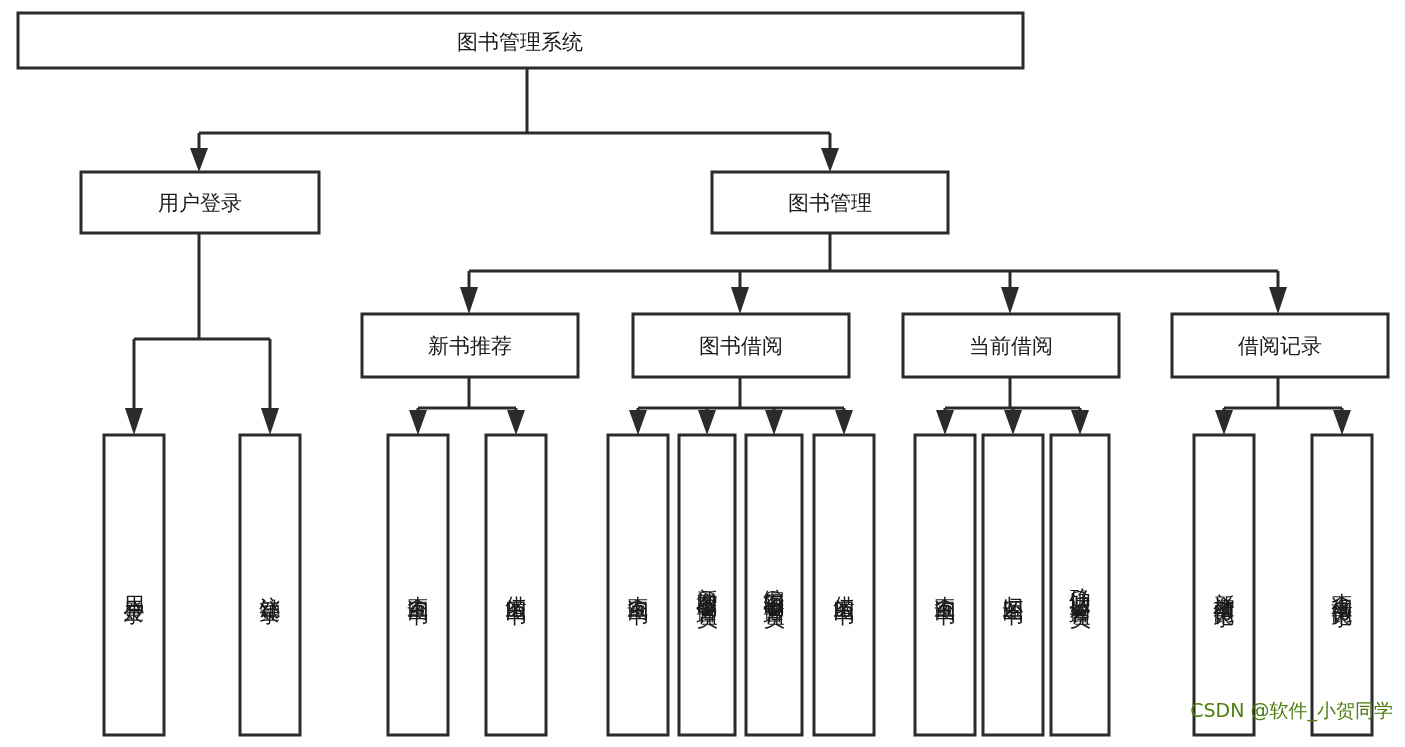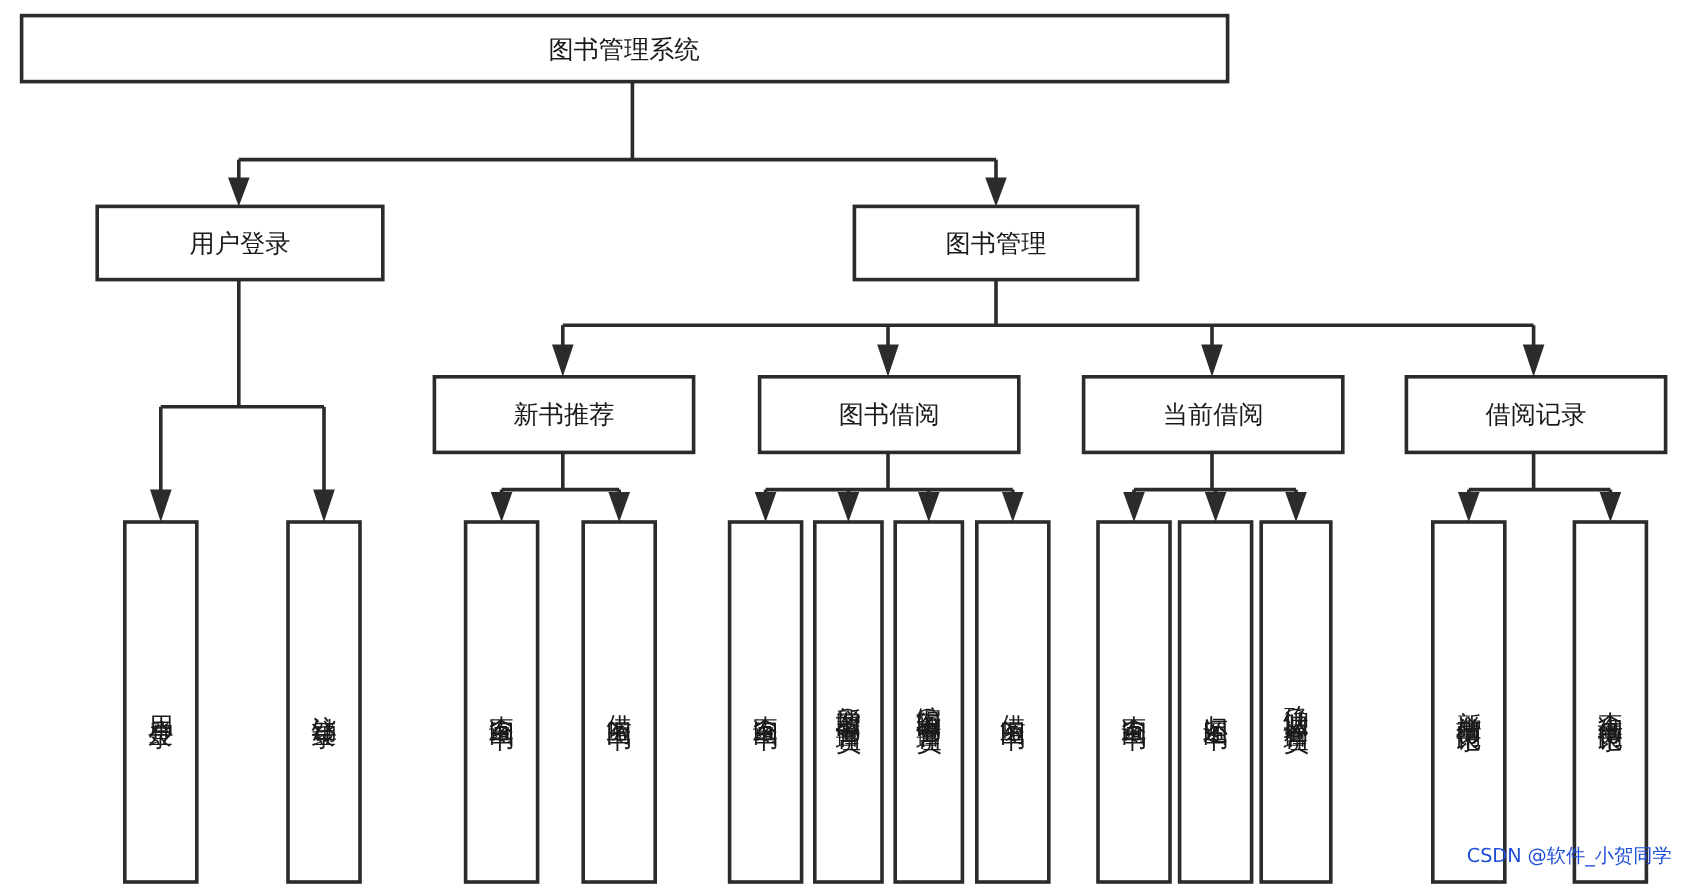--- a/index.html
+++ b/index.html
@@ -55,22 +55,22 @@
     writing-mode: vertical-rl;
     text-orientation: upright;
     letter-spacing: 3px;
     text-anchor: middle;
   }
   .watermark {
     position: absolute;
     right: 12px;
     bottom: 6px;
     font-family: "DejaVu Sans", "Liberation Sans", sans-serif;
-    font-size: 16px;
-    color: #1d4ed8;
+    font-size: 19px;
+    color: #4d7c0f;
     white-space: nowrap;
     user-select: none;
   }
 </style>
 </head>
 <body>
 
 <div id="diagram-root">
   <svg class="tree" viewBox="0 0 1405 747" xmlns="http://www.w3.org/2000/svg">
 

